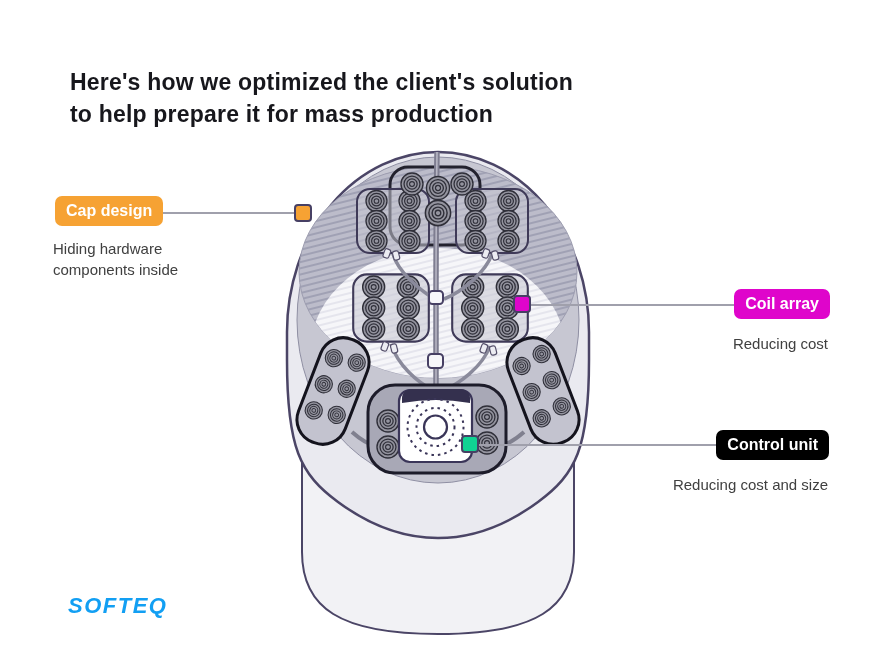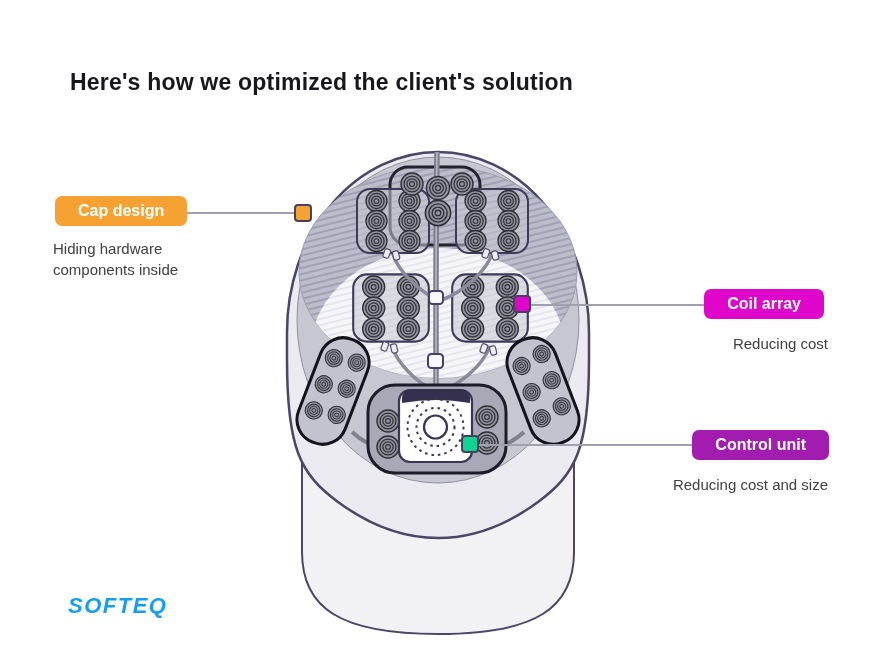--- a/index.html
+++ b/index.html
@@ -15,41 +15,42 @@
   .leader{position:absolute;height:2px;background:#A0A0AC;z-index:2;}
   .leader-cap{left:140px;top:212px;width:156px;}
   .leader-coil{left:530px;top:304px;width:212px;}
   .leader-control{left:478px;top:444px;width:247px;}
   .marker{position:absolute;width:14px;height:14px;border:2px solid #474064;border-radius:4px;z-index:3;}
   .marker-cap{left:294px;top:204px;background:#F6A233;}
   .marker-coil{left:513px;top:295px;background:#DF05CB;}
   .marker-control{left:461px;top:435px;background:#10D293;}
   .chip{
     position:absolute;z-index:4;color:#FFFFFF;font-weight:700;font-size:16px;
-    padding:6px 23px;border-radius:7px;white-space:nowrap;
+    padding:6px 11px;border-radius:7px;white-space:nowrap;
   }
   .chip-cap{left:55px;top:196px;background:#F6A233;}
-  .chip-coil{right:56px;top:289px;background:#DF05CB;}
-  .chip-control{right:51px;top:430px;background:#a21caf;}
+  .chip-coil{right:50px;top:289px;background:#DF05CB;}
+  .chip-control{right:51px;top:430px;background:#000000;}
   .desc{position:absolute;z-index:4;font-size:15px;line-height:21px;color:#404040;}
   .desc-cap{left:53px;top:238px;width:150px;text-align:left;}
   .desc-coil{right:52px;top:333px;white-space:nowrap;text-align:left;}
   .desc-control{right:52px;top:474px;white-space:nowrap;text-align:center;}
   .logo{
     position:absolute;left:62px;top:593px;z-index:4;
     font-size:22px;font-style:italic;font-weight:700;letter-spacing:1.5px;color:#129FF3;margin-left:6px;
   }
 </style>
 </head>
 <body>
 
 <div class="canvas">
 
   <h1 class="title">
     <span style="display:block">Here's how we optimized the client's solution</span>
+    <span style="display:block">to help prepare it for mass production</span>
   </h1>
 
   <svg class="device-svg" width="880" height="670" viewBox="0 0 880 670" xmlns="http://www.w3.org/2000/svg">
     <defs>
       <pattern id="hD" width="9" height="6" patternUnits="userSpaceOnUse" patternTransform="rotate(-14)">
         <rect width="9" height="6" fill="#BCBCCA"></rect>
         <line x1="0" y1="3" x2="9" y2="3" stroke="#999AAE" stroke-width="1.6"></line>
       </pattern>
       <pattern id="hL" width="9" height="6" patternUnits="userSpaceOnUse" patternTransform="rotate(-14)">
         <rect width="9" height="6" fill="#F6F6F9"></rect>

